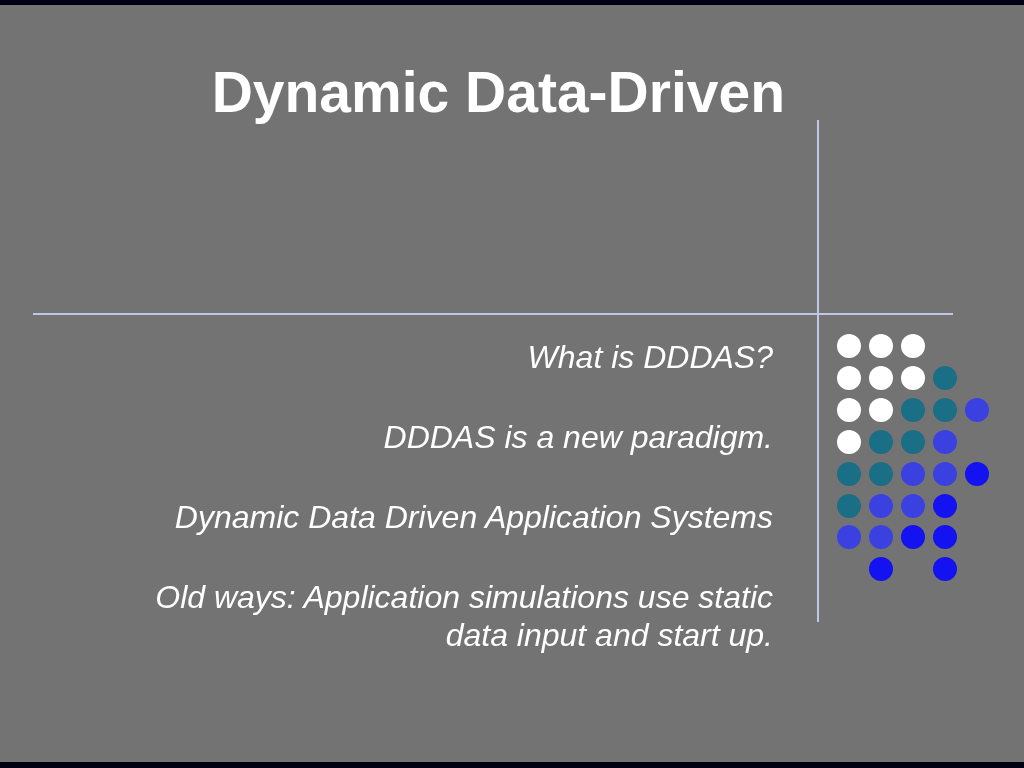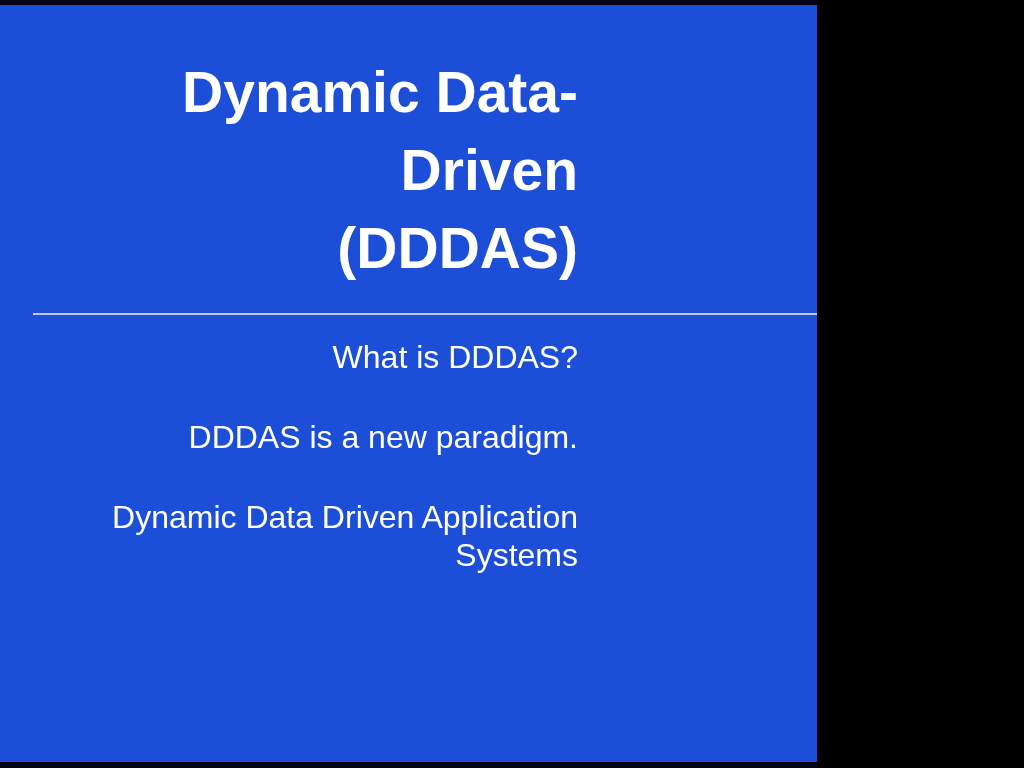--- a/index.html
+++ b/index.html
@@ -1,20 +1,20 @@
 <!DOCTYPE html>
 <html><head>
 <meta charset="utf-8">
 <style>
   html, body { margin: 0; padding: 0; background: #000; }
   .slide {
     position: relative;
-    width: 817px;
+    width: 1024px;
     height: 768px;
-    background: #1d4ed8;
+    background: #737373;
     overflow: hidden;
     font-family: "Liberation Sans", sans-serif;
   }
   .edge-bar {
     position: absolute; left: 0; width: 1024px; height: 5px;
     background: #000014;
   }
   .edge-bar.top { top: 0; }
   .edge-bar.bottom { bottom: 0; height: 6px; }
 
@@ -51,50 +51,50 @@
   .body-text {
     position: absolute;
     top: 338px;
     left: 100px;
     right: 239px;
     text-align: right;
     color: #ffffff;
     font-size: 32px;
     line-height: 38px;
   }
-  .body-text p { margin: 0 0 42px 0; }
+  .body-text p { margin: 0 12px 42px 0; font-style: italic; }
 
   .dot-pattern { position: absolute; inset: 0; }
   .dot {
     position: absolute;
     width: 24px;
     height: 24px;
     border-radius: 50%;
   }
 </style>
 </head>
 <body>
 
 <div class="slide">
 
   <div class="edge-bar top"></div>
   <div class="edge-bar bottom"></div>
 
   <div class="slide-title">
     <div>Dynamic Data-Driven</div>
-    <div>(DDDAS)</div>
   </div>
 
   <div class="title-underline"></div>
   <div class="vertical-divider"></div>
 
   <div class="body-text">
     <p>What is DDDAS?</p>
     <p>DDDAS is a new paradigm.</p>
     <p>Dynamic Data Driven Application Systems</p>
+    <p>Old ways: Application simulations use static data input and start up.</p>
   </div>
 
   <div class="dot-pattern">
       <div class="dot" style="left: 837px; top: 334px; background: rgb(255, 255, 255);"></div>
       <div class="dot" style="left: 869px; top: 334px; background: rgb(255, 255, 255);"></div>
       <div class="dot" style="left: 901px; top: 334px; background: rgb(255, 255, 255);"></div>
       <div class="dot" style="left: 837px; top: 365.9px; background: rgb(255, 255, 255);"></div>
       <div class="dot" style="left: 869px; top: 365.9px; background: rgb(255, 255, 255);"></div>
       <div class="dot" style="left: 901px; top: 365.9px; background: rgb(255, 255, 255);"></div>
       <div class="dot" style="left: 933px; top: 365.9px; background: rgb(26, 110, 133);"></div>

